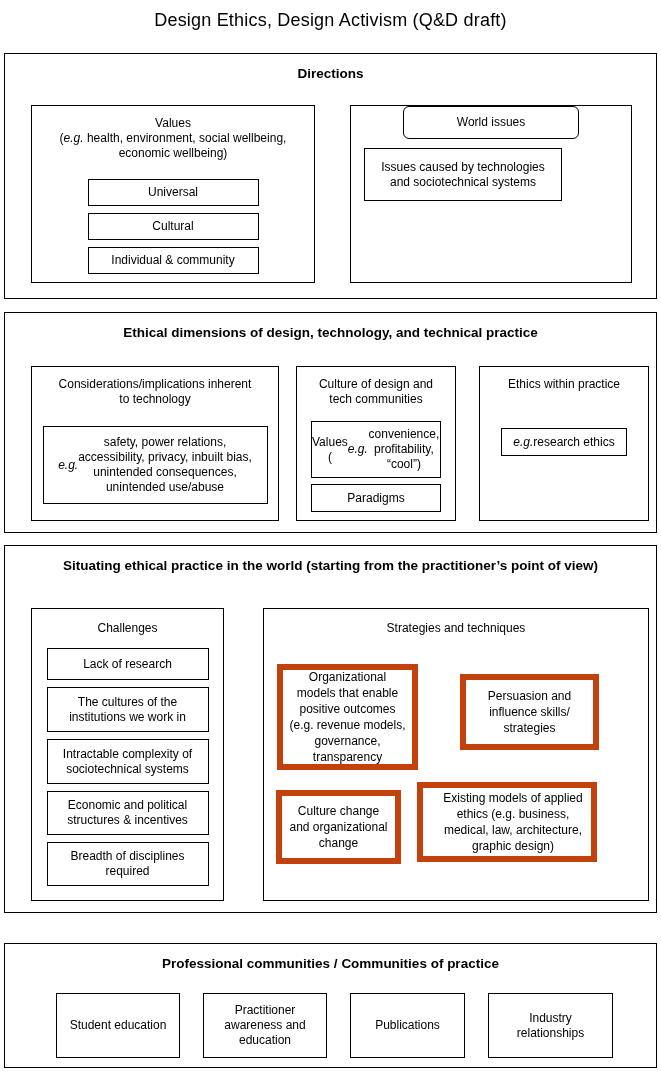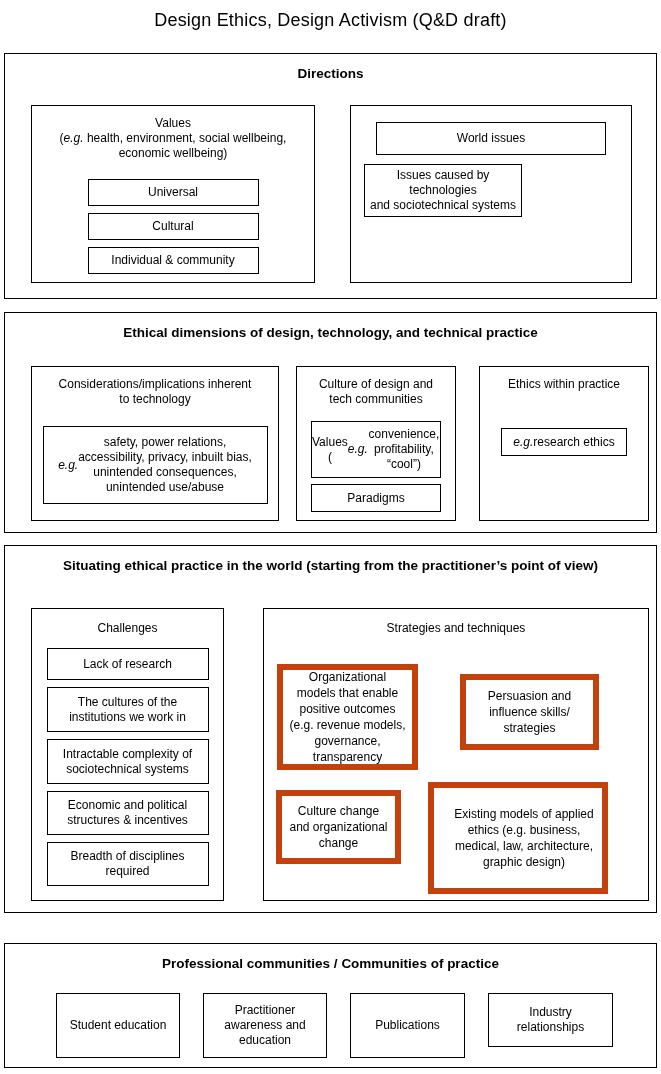--- a/index.html
+++ b/index.html
@@ -72,22 +72,22 @@
   <div class="subbox" style="left:26px; top:51px; width:284px; height:178px;">
     <div class="subhead pre">Values
 (<i>e.g.</i> health, environment, social wellbeing,
 economic wellbeing)</div>
     <div class="mini" style="width:171px; height:27px; margin-top:18px;">Universal</div>
     <div class="mini" style="width:171px; height:27px; margin-top:7px;">Cultural</div>
     <div class="mini" style="width:171px; height:27px; margin-top:7px;">Individual &amp; community</div>
   </div>
 
   <div class="subbox" style="left:345px; top:51px; width:282px; height:178px;">
-    <div class="mini" style="width:230px; height:33px; margin-top:16px;">World issues</div>
-    <div class="mini pre" style="width:158px; height:53px; margin-top:9px;margin-left:13px;">Issues caused by technologies
+    <div class="mini" style="width:176px; height:33px; border-radius:6px;">World issues</div>
+    <div class="mini pre" style="width:198px; height:53px; margin-top:9px;margin-left:13px;">Issues caused by technologies
 and sociotechnical systems</div>
   </div>
 </div>
 
 <div class="section" style="top:312px; height:221px;">
   <div class="section-heading">Ethical dimensions of design, technology, and technical practice</div>
 
   <div class="subbox" style="left:26px; top:53px; width:248px; height:155px;">
     <div class="subhead pre">Considerations/implications inherent
 to technology</div>
@@ -135,31 +135,31 @@
 positive outcomes
 (e.g. revenue models,
 governance,
 transparency</div>
     <div class="absbox pre" style="left:196px; top:65px; width:139px; height:76px;">Persuasion and
 influence skills/
 strategies</div>
     <div class="absbox pre" style="left:12px; top:181px; width:125px; height:74px;">Culture change
 and organizational
 change</div>
-    <div class="absbox pre" style="left:164px; top:173px; width:180px; height:112px;padding-left:12px;">Existing models of applied
+    <div class="absbox pre" style="left:153px; top:173px; width:180px; height:80px;padding-left:12px;">Existing models of applied
 ethics (e.g. business,
 medical, law, architecture,
 graphic design)</div>
   </div>
 </div>
 
 <div class="section" style="top:943px; height:125px;">
   <div class="section-heading">Professional communities / Communities of practice</div>
   <div style="display:flex; justify-content:center; gap:23px; margin-top:22px;">
     <div class="mini" style="width:124px; height:65px; margin-left:8px; margin-right:0;">Student education</div>
     <div class="mini pre" style="width:124px; height:65px; margin-left:0; margin-right:0;">Practitioner
 awareness and
 education</div>
     <div class="mini" style="width:115px; height:65px; margin-left:0; margin-right:0;">Publications</div>
-    <div class="mini pre" style="width:125px; height:54px; margin-left:0; margin-right:0;">Industry
+    <div class="mini pre" style="width:125px; height:65px; margin-left:0; margin-right:0;">Industry
 relationships</div>
   </div>
 </div>
 
 </body></html>

